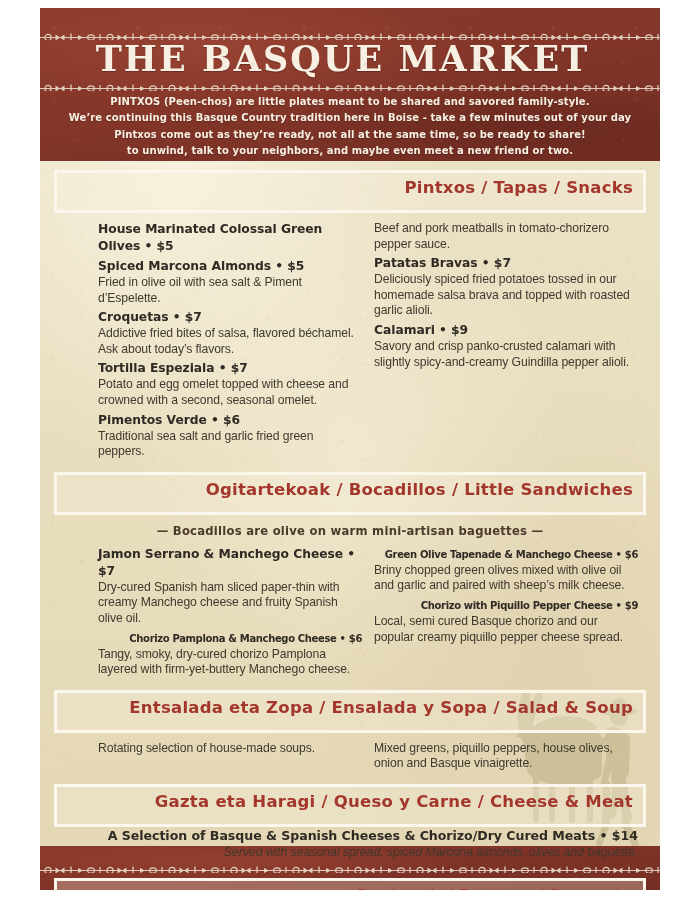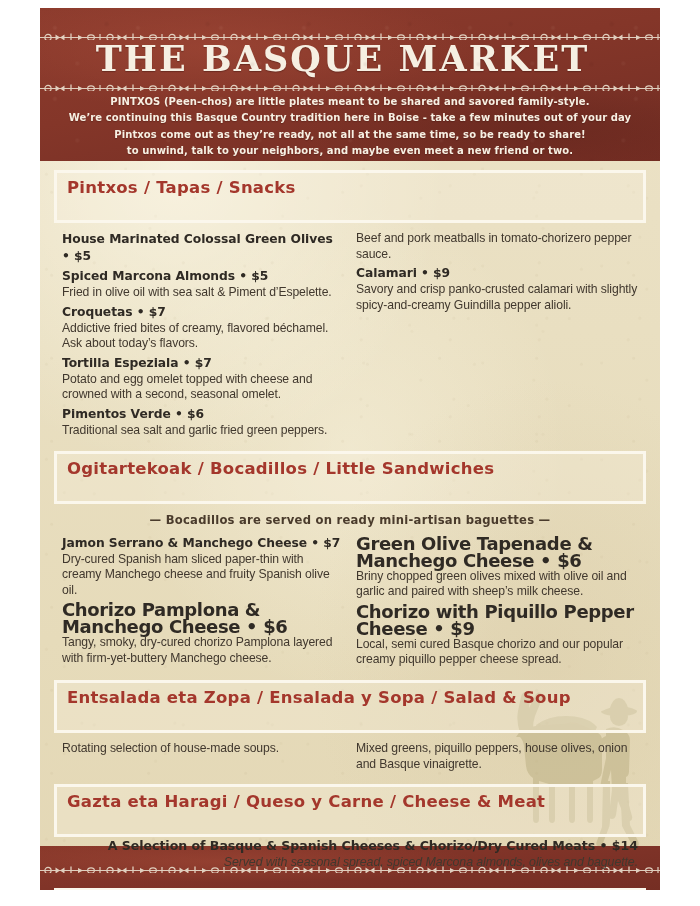--- a/index.html
+++ b/index.html
@@ -153,22 +153,22 @@
     position: absolute;
     left: 0; top: 153px;
     width: 620px;
     z-index: 4;
     padding: 0 14px;
   }
 
   .section-banner {
     border: 3px solid #fbf7ec;
     margin: 9px 0 0 0;
-    padding: 5px 10px 22px;
-    text-align: left;
+    padding: 5px 10px 12px;
+    text-align: right;
     background: rgba(248,242,224,.30);
   }
   .section-banner .banner-text {
     font-family: "DejaVu Sans", sans-serif;
     font-weight: 700;
     font-size: 16.5px;
     letter-spacing: .25px;
     color: #a4372c;
     line-height: 20px;
     white-space: nowrap;
@@ -182,20 +182,21 @@
     letter-spacing: .25px;
     color: #4a3b2c;
     margin: 9px 0 2px;
   }
 
   .cols {
     display: flex;
     gap: 12px;
     margin-top: 8px;
     padding: 0 8px;
+    margin-left: 36px;
   }
   .col { flex: 1 1 0; min-width: 0; }
 
   .item { margin-bottom: 3px; }
   .item-name {
     font-family: "DejaVu Sans", sans-serif;
     font-weight: 700;
     font-size: 12.3px;
     color: #2f2a24;
     line-height: 17px;
@@ -203,21 +204,21 @@
   }
   .item-desc {
     font-family: "Liberation Sans", sans-serif;
     font-weight: 400;
     font-size: 12.2px;
     color: #41382e;
     line-height: 15.6px;
     letter-spacing: -.1px;
   }
 
-  .item.tight .item-name { font-size: 18px; letter-spacing: -.35px; }
+  .item.tight .item-name { font-size: 10px; letter-spacing: -.35px; text-align: right; }
 
   
   .centered { text-align: right; padding: 0 8px; margin-top: 0; }
   .centered .item-name { font-size: 12.6px; }
   .centered .item-desc { font-size: 12.4px; line-height: 17px; font-style: italic; }
 
   .spacer-sm { height: 5px; }
 </style>
 </head>
 <body>
@@ -314,48 +315,52 @@
           <div class="col">
             <div class="item">
               <div class="item-name">House Marinated Colossal Green Olives • $5</div>
             </div>
             <div class="item">
               <div class="item-name">Spiced Marcona Almonds • $5</div>
               <div class="item-desc">Fried in olive oil with sea salt &amp; Piment d’Espelette.</div>
             </div>
             <div class="item">
               <div class="item-name">Croquetas • $7</div>
-              <div class="item-desc">Addictive fried bites of creamy, flavored béchamel. Ask about today’s flavors.</div>
+              <div class="item-desc">Addictive fried bites of salsa, flavored béchamel. Ask about today’s flavors.</div>
             </div>
             <div class="item">
               <div class="item-name">Tortilla Espeziala • $7</div>
               <div class="item-desc">Potato and egg omelet topped with cheese and crowned with a second, seasonal omelet.</div>
             </div>
             <div class="item">
               <div class="item-name">Pimentos Verde • $6</div>
               <div class="item-desc">Traditional sea salt and garlic fried green peppers.</div>
             </div>
           </div>
           <div class="col">
             <div class="item">
               <div class="item-desc">Beef and pork meatballs in tomato-chorizero pepper sauce.</div>
+            </div>
+            <div class="item">
+              <div class="item-name">Patatas Bravas • $7</div>
+              <div class="item-desc">Deliciously spiced fried potatoes tossed in our homemade salsa brava and topped with roasted garlic alioli.</div>
             </div>
             <div class="item">
               <div class="item-name">Calamari • $9</div>
               <div class="item-desc">Savory and crisp panko-crusted calamari with slightly spicy-and-creamy Guindilla pepper alioli.</div>
             </div>
           </div>
         </div>
       </div>
 
       <div class="section">
         <div class="section-banner">
           <div class="banner-text">Ogitartekoak / Bocadillos / Little Sandwiches</div>
         </div>
-        <div class="subnote">— Bocadillos are served on ready mini-artisan baguettes —</div>
+        <div class="subnote">— Bocadillos are olive on warm mini-artisan baguettes —</div>
         <div class="cols">
           <div class="col">
             <div class="item">
               <div class="item-name">Jamon Serrano &amp; Manchego Cheese • $7</div>
               <div class="item-desc">Dry-cured Spanish ham sliced paper-thin with creamy Manchego cheese and fruity Spanish olive oil.</div>
             </div>
             <div class="item tight">
               <div class="item-name">Chorizo Pamplona &amp; Manchego Cheese • $6</div>
               <div class="item-desc">Tangy, smoky, dry-cured chorizo Pamplona layered with firm-yet-buttery Manchego cheese.</div>
             </div>

